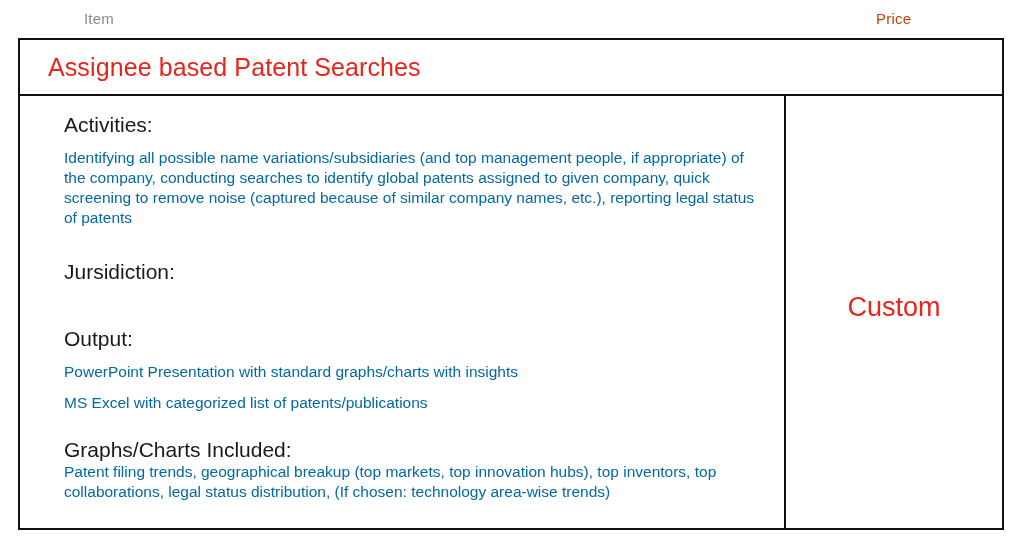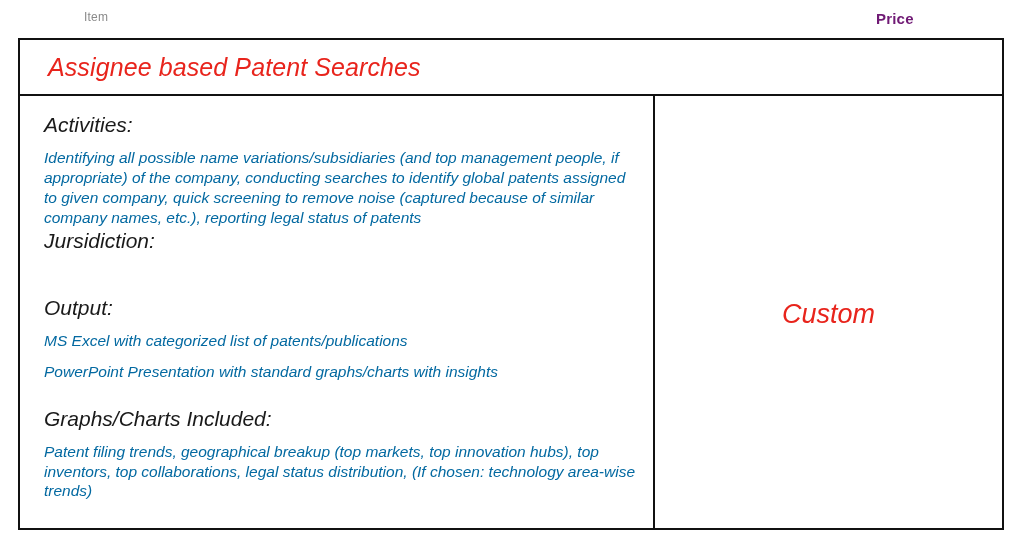--- a/index.html
+++ b/index.html
@@ -27,45 +27,43 @@
     position: absolute;
     left: 0;
     top: 10px;
     width: 1024px;
     height: 30px;
   }
   .header-item {
     position: absolute;
     left: 84px;
     top: 0;
-    font-size: 12px;
+    font-size: 15px;
     color: #8a8a8a;
     letter-spacing: 0.2px;
   }
   .header-price {
     position: absolute;
     left: 876px;
     top: 0;
     font-size: 15px;
-    color: #701a75;
+    color: #c2410c;
     letter-spacing: 0.2px;
-    font-weight: bold;
   }
 
   
   .table {
     position: absolute;
     left: 18px;
     top: 38px;
     width: 986px;
     height: 492px;
     border: 2px solid #111111;
     box-sizing: border-box;
     background: #ffffff;
-    font-style: italic;
   }
 
   .title-row {
     position: relative;
     height: 56px;
     border-bottom: 2px solid #111111;
     box-sizing: border-box;
   }
   .title-text {
     position: absolute;
@@ -77,35 +75,35 @@
     letter-spacing: 0.1px;
   }
 
   .body-row {
     position: relative;
     height: 434px;
     display: flex;
   }
   .body-left {
     position: relative;
-    width: 635px;
+    width: 766px;
     box-sizing: border-box;
     border-right: 2px solid #111111;
-    padding: 12px 16px 0 24px;
+    padding: 12px 16px 0 44px;
   }
   .body-right {
     position: relative;
     flex: 1;
     box-sizing: border-box;
   }
   .price-value {
     position: absolute;
     left: 0;
     right: 0;
-    top: 203px;
+    top: 196px;
     text-align: center;
     font-size: 27px;
     color: #e8241c;
     font-weight: 400;
   }
 
   .sec-head {
     font-size: 21px;
     color: #1a1a1a;
     font-weight: 400;
@@ -115,28 +113,28 @@
   .sec-body {
     font-size: 15.5px;
     color: #0369a1;
     line-height: 1.28;
     margin: 0;
   }
 
   .blk-activities { margin-top: 4px; }
   .blk-activities .sec-body { margin-top: 11px; max-width: 716px; }
 
-  .blk-jurisdiction { }
+  .blk-jurisdiction { margin-top: 31px; }
   .blk-jurisdiction .sec-body { margin-top: 10px; }
 
   .blk-output { margin-top: 42px; }
   .blk-output .sec-body { margin-top: 11px; }
 
   .blk-graphs { margin-top: 24px; }
-  .blk-graphs .sec-body { margin-top: 11px; max-width: 716px; }
+  .blk-graphs .sec-body { max-width: 716px; }
 </style>
 </head>
 <body>
 
 <div class="page">
 
   <div class="header-row">
     <div class="header-item">Item</div>
     <div class="header-price">Price</div>
   </div>
@@ -155,22 +153,22 @@
           <p class="sec-head">Activities:</p>
           <p class="sec-body">Identifying all possible name variations/subsidiaries (and top management people, if appropriate) of the company, conducting searches to identify global patents assigned to given company, quick screening to remove noise (captured because of similar company names, etc.), reporting legal status of patents</p>
         </div>
 
         <div class="blk-jurisdiction">
           <p class="sec-head">Jursidiction:</p>
         </div>
 
         <div class="blk-output">
           <p class="sec-head">Output:</p>
+          <p class="sec-body">PowerPoint Presentation with standard graphs/charts with insights</p>
           <p class="sec-body">MS Excel with categorized list of patents/publications</p>
-          <p class="sec-body">PowerPoint Presentation with standard graphs/charts with insights</p>
         </div>
 
         <div class="blk-graphs">
           <p class="sec-head">Graphs/Charts Included:</p>
           <p class="sec-body">Patent filing trends,  geographical breakup (top markets, top innovation hubs), top inventors, top collaborations, legal status distribution, (If chosen: technology area-wise trends)</p>
         </div>
 
       </div>
 
       <div class="body-right">

